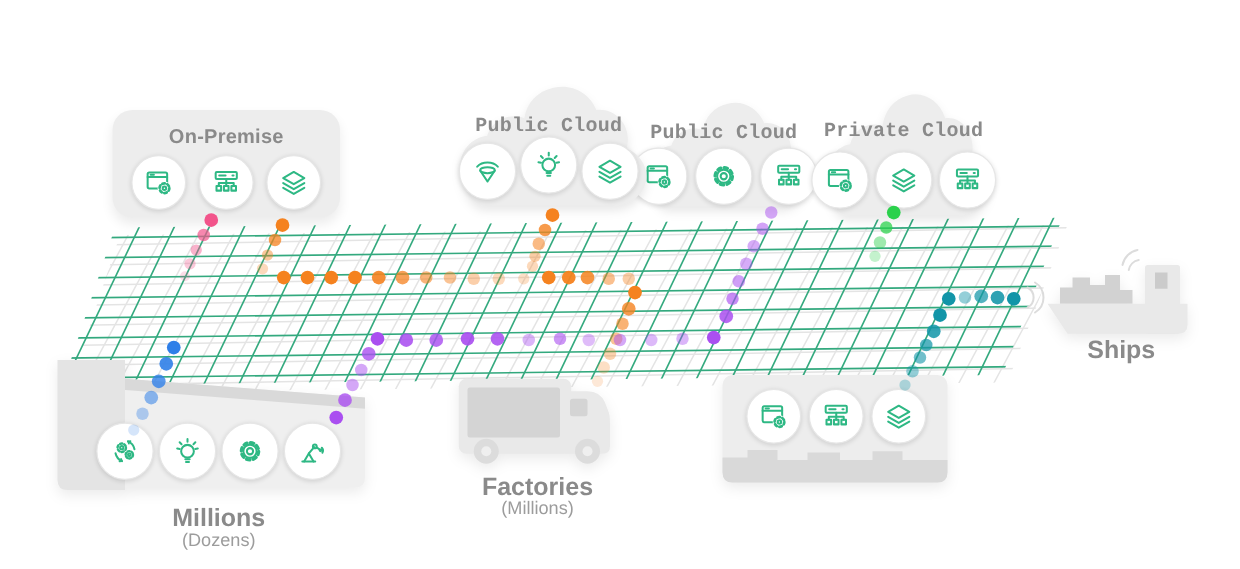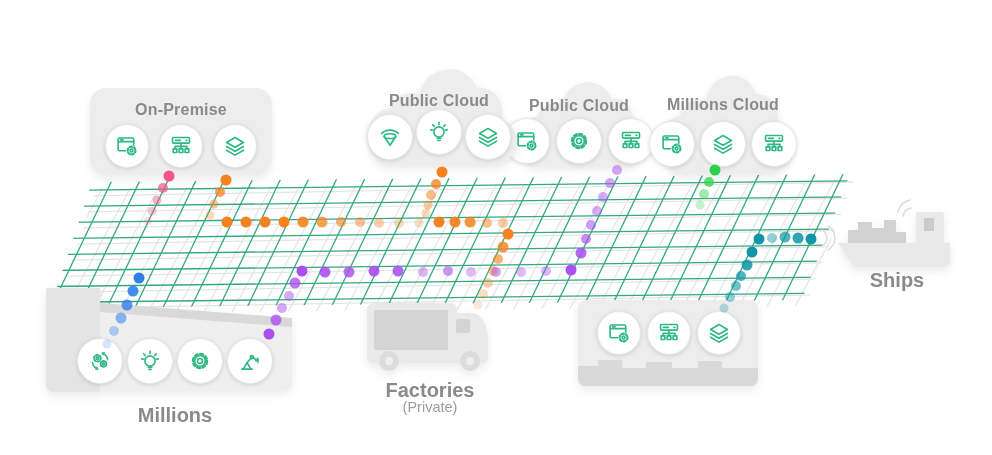--- a/index.html
+++ b/index.html
@@ -26,21 +26,21 @@
   .site-sublabel{position:absolute;width:100%;text-align:center;font-size:14.5px;font-weight:400;color:var(--sublabel);}
 
   
   #on-premise{position:absolute;left:90px;top:88px;width:182px;height:86px;background:var(--panel);
               border-radius:16px;box-shadow:0 5px 9px rgba(0,0,0,.08);z-index:2;}
   #on-premise .site-title{top:13px;}
   #on-premise .icon-row{bottom:6px;gap:10px;}
   #on-premise .icon-circle{width:42px;height:42px;}
 
   
-  .cloud{position:absolute;}
+  .cloud{position:absolute;font-family:Liberation Mono, monospace;}
   .cloud-svg{position:absolute;left:0;top:0;width:100%;height:100%;
              filter:drop-shadow(0 4px 4px rgba(0,0,0,.09));}
   .cloud-path{fill:var(--panel);}
   .cloud1{left:346px;top:60px;width:186px;height:112px;z-index:3;}
   .cloud1 .cloud-title{top:32px;}
   .cloud1 .icon-row{bottom:12px;gap:3px;}
   .cloud1 .icon-circle:nth-child(2){transform:translateY(-5px);}
   .cloud2{left:500px;top:74px;width:158px;height:98px;z-index:2;}
   .cloud2 .cloud-title{top:23px;}
   .cloud2 .icon-row{bottom:8px;gap:6px;}
@@ -296,21 +296,21 @@
             <use href="#i-layers"></use>
           </svg>
         </div>
       </div>
   </div>
 
   <div class="cloud cloud3">
     <svg class="cloud-svg" viewBox="0 0 200 120" preserveAspectRatio="none">
       <path class="cloud-path" d="M45 112 L155 112 C172 112 184 100 184 87 C184 76 177 67 167 63 C172 44 158 28 141 30 C135 15 119 7 104 11 C90 14 81 24 79 37 C66 32 51 39 47 52 C33 54 24 65 24 77 C24 94 33 112 45 112 Z"></path>
     </svg>
-    <div class="cloud-title">Millions Cloud</div>
+    <div class="cloud-title">Private Cloud</div>
     <div class="icon-row">
         <div class="icon-circle">
           <svg class="icon-svg" width="26" height="26" viewBox="0 0 24 24">
             <use href="#i-browser-gear"></use>
           </svg>
         </div>
         <div class="icon-circle">
           <svg class="icon-svg" width="26" height="26" viewBox="0 0 24 24">
             <use href="#i-layers"></use>
           </svg>
@@ -345,35 +345,36 @@
             <use href="#i-gear"></use>
           </svg>
         </div>
         <div class="icon-circle">
           <svg class="icon-svg" width="26" height="26" viewBox="0 0 24 24">
             <use href="#i-robot-arm"></use>
           </svg>
         </div>
       </div>
     <div class="site-label">Millions</div>
+    <div class="site-sublabel">(Dozens)</div>
   </div>
 
   <div id="vehicles" class="site">
     <svg class="site-svg" width="156" height="82">
       <rect x="15" y="7" width="90" height="60" rx="6" fill="#e9e9e9"></rect>
       <rect x="22" y="14" width="74" height="40" rx="2" fill="#d4d4d4"></rect>
       <path d="M100 20 Q100 17 103 17 L118 17 Q128 17 132 26 L135 34 Q136 37 136 44 L136 61 Q136 67 130 67 L100 67 Z" fill="#e9e9e9"></path>
       <rect x="104" y="23" width="14" height="14" rx="2" fill="#d4d4d4"></rect>
       <circle cx="37" cy="65" r="10" fill="#dcdcdc"></circle>
         <circle cx="37" cy="65" r="4" fill="#efefef"></circle>
       <circle cx="118" cy="65" r="10" fill="#dcdcdc"></circle>
         <circle cx="118" cy="65" r="4" fill="#efefef"></circle>
     </svg>
     <div class="site-label">Factories</div>
-    <div class="site-sublabel">(Private)</div>
+    <div class="site-sublabel">(Millions)</div>
   </div>
 
   <div id="warehouses" class="site">
     <svg class="site-svg" width="186" height="92">
       <rect x="2" y="2" width="180" height="86" rx="8" fill="#ededed"></rect>
       <path d="M2 80 L2 68 L22 68 L22 62 L46 62 L46 70 L70 70 L70 64 L96 64 L96 70 L122 70 L122 63 L146 63 L146 70 L182 70 L182 80 Q182 88 174 88 L10 88 Q2 88 2 80 Z" fill="#d9d9d9"></path>
     </svg>
     <div class="icon-row">
         <div class="icon-circle">
           <svg class="icon-svg" width="26" height="26" viewBox="0 0 24 24">

